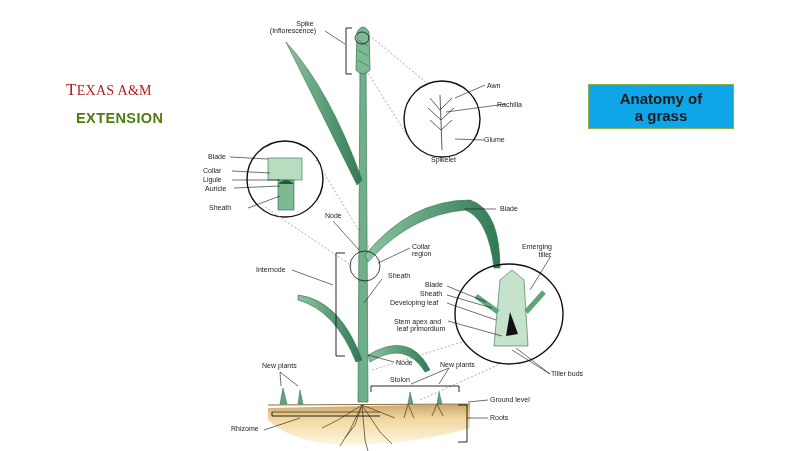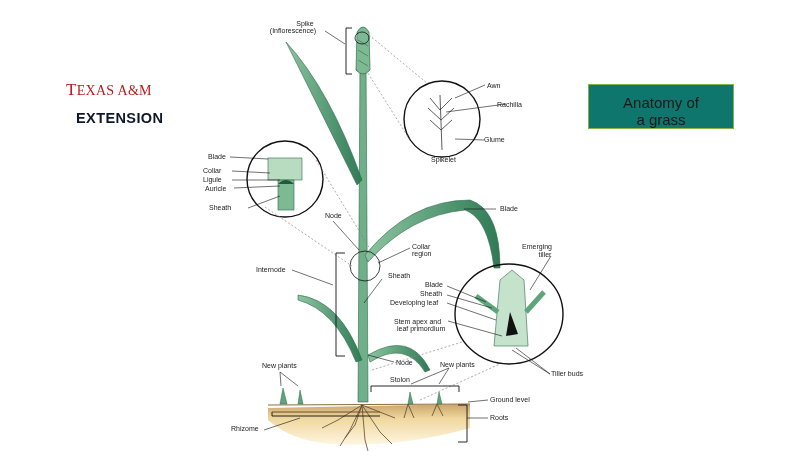--- a/index.html
+++ b/index.html
@@ -2,23 +2,23 @@
 <html><head>
 <meta charset="utf-8">
 <style>
   html, body { margin:0; padding:0; }
   body { width:800px; height:451px; background:#ffffff; position:relative; overflow:hidden;
          font-family:"Liberation Sans", sans-serif; }
   .logo { position:absolute; left:50px; top:80px; width:120px; height:50px; }
   .logo .l1 { position:absolute; left:16px; top:0; font-family:"Liberation Serif", serif; font-size:14px; color:#b91c1c; letter-spacing:0.3px; }
   .logo .l1 .big { font-size:17px; }
   .logo .l2 { position:absolute; left:0; top:6px; font-family:"Liberation Serif", serif; font-size:28px; color:#8a8c8e; letter-spacing:-0.5px; line-height:28px; }
-  .logo .l3 { position:absolute; left:26px; top:30px; font-family:"Liberation Sans", sans-serif; font-size:14.5px; font-weight:bold; color:#0f172a; letter-spacing:0.4px; }
-  .title-box { position:absolute; left:588px; top:84px; width:144px; height:43px; background:#0f766e; border:1px solid #86b24a;
-               display:flex; align-items:flex-end; justify-content:center; text-align:center; }
+  .logo .l3 { position:absolute; left:26px; top:30px; font-family:"Liberation Sans", sans-serif; font-size:14.5px; font-weight:bold; color:#4d7c0f; letter-spacing:0.4px; }
+  .title-box { position:absolute; left:588px; top:84px; width:144px; height:43px; background:#0ea5e9; border:1px solid #86b24a;
+               display:flex; align-items:center; justify-content:center; text-align:center;font-weight:bold; }
   .title-box span { font-size:15px; color:#1a1a1a; line-height:17px; white-space:pre-line; }
   .diagram { position:absolute; left:0; top:0; width:800px; height:451px; }
   .lbl { font-family:"Liberation Sans", sans-serif; font-size:7px; fill:#222; }
 </style>
 </head>
 <body>
 
 <div class="logo">
   <div class="l1"><span class="big">T</span><span>EXAS A&amp;M</span></div>
   <div class="l3">EXTENSION</div>

